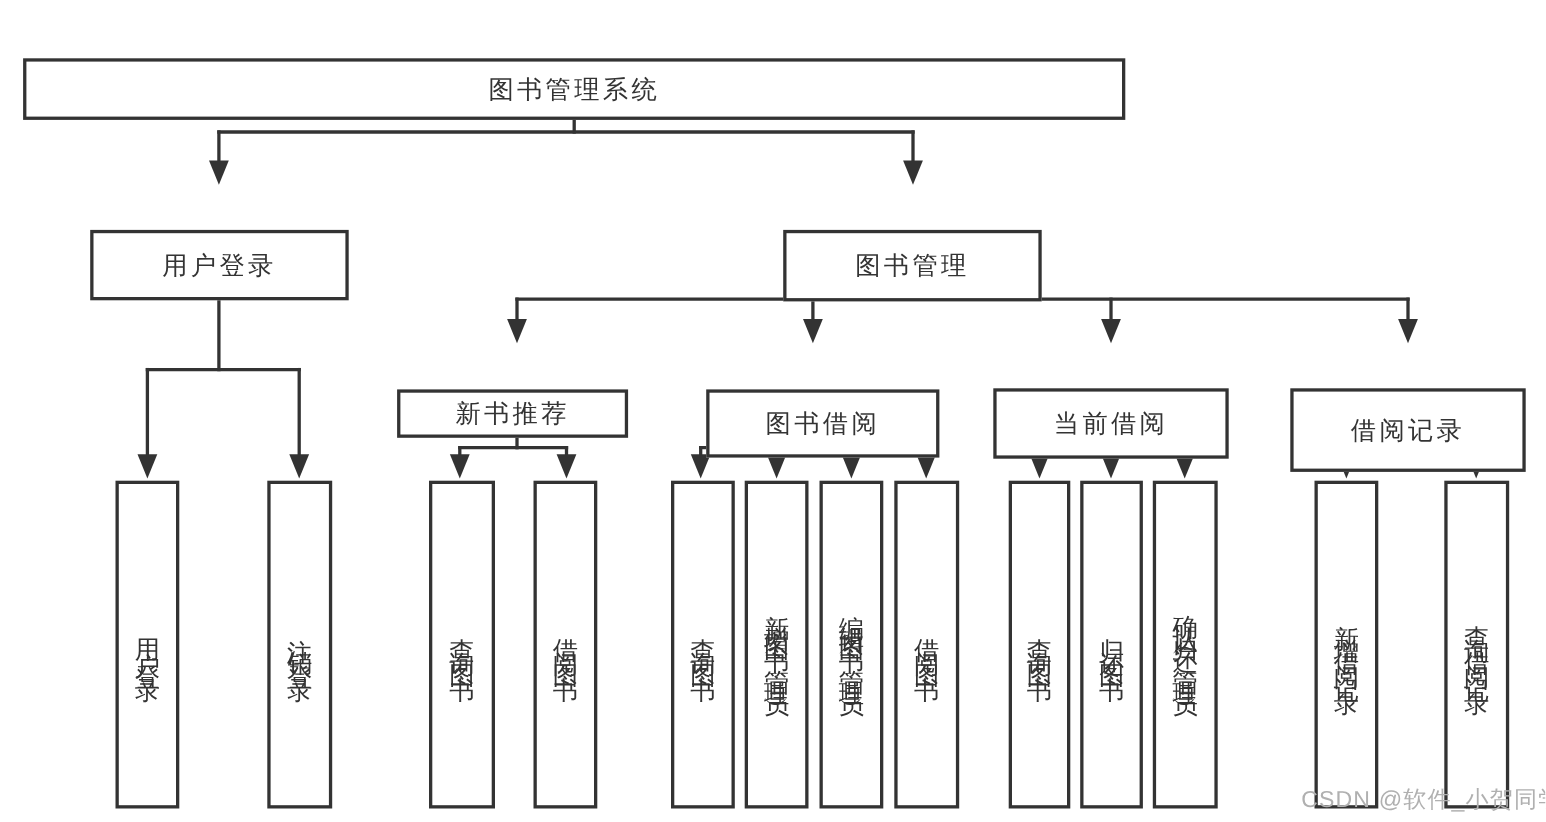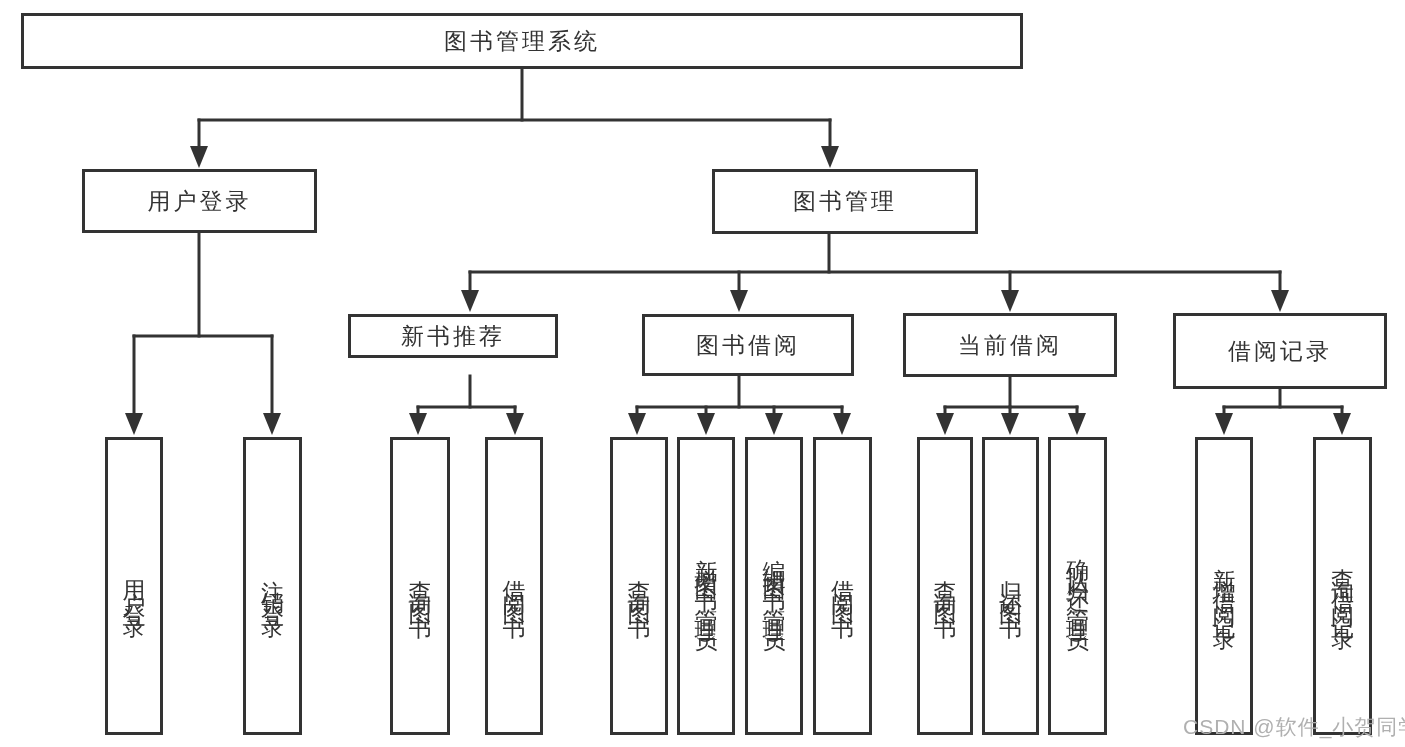--- a/index.html
+++ b/index.html
@@ -31,20 +31,21 @@
     display: flex;
     align-items: center;
     justify-content: center;
     text-align: center;
     z-index: 2;
   }
   .h-node {
     font-size: 23px;
     letter-spacing: 3px;
     white-space: nowrap;
+    margin-top: 40px;
   }
   .v-node {
     writing-mode: vertical-rl;
     text-orientation: mixed;
     font-size: 23px;
     line-height: 1;
   }
   .ls-wide  { letter-spacing: 12px; }
   .ls-narrow{ letter-spacing: 10px; }
   #watermark {
@@ -138,23 +139,23 @@
       <line x1="1224" y1="407" x2="1224" y2="417"></line>
       <polygon points="1224,435 1215,413 1233,413"></polygon>
       <line x1="1342" y1="407" x2="1342" y2="417"></line>
       <polygon points="1342,435 1333,413 1351,413"></polygon>
     </g>
   </svg>
 
   <div class="node h-node" style="left:21px; top:13px; width:1002px; height:56px;">图书管理系统</div>
 
   <div class="node h-node" style="left:82px; top:169px; width:235px; height:64px;">用户登录</div>
-  <div class="node h-node" style="left:712px; top:169px; width:266px; height:65px;">图书管理</div>
+  <div class="node h-node" style="left:712px; top:169px; width:235px; height:65px;">图书管理</div>
 
-  <div class="node h-node" style="left:348px; top:314px; width:210px; height:44px;font-family:Liberation Serif, serif;">新书推荐</div>
+  <div class="node h-node" style="left:361px; top:314px; width:210px; height:44px;font-family:Liberation Serif, serif;">新书推荐</div>
   <div class="node h-node" style="left:642px; top:314px; width:212px; height:62px;">图书借阅</div>
   <div class="node h-node" style="left:903px; top:313px; width:214px; height:64px;">当前借阅</div>
   <div class="node h-node" style="left:1173px; top:313px; width:214px; height:76px;">借阅记录</div>
 
   <div class="node v-node ls-wide" style="left:105px; top:437px; width:58px; height:298px;">用户登录</div>
   <div class="node v-node ls-wide" style="left:243px; top:437px; width:59px; height:298px;">注销登录</div>
 
   <div class="node v-node ls-wide" style="left:390px; top:437px; width:60px; height:298px;">查询图书</div>
   <div class="node v-node ls-wide" style="left:485px; top:437px; width:58px; height:298px;">借阅图书</div>
 

